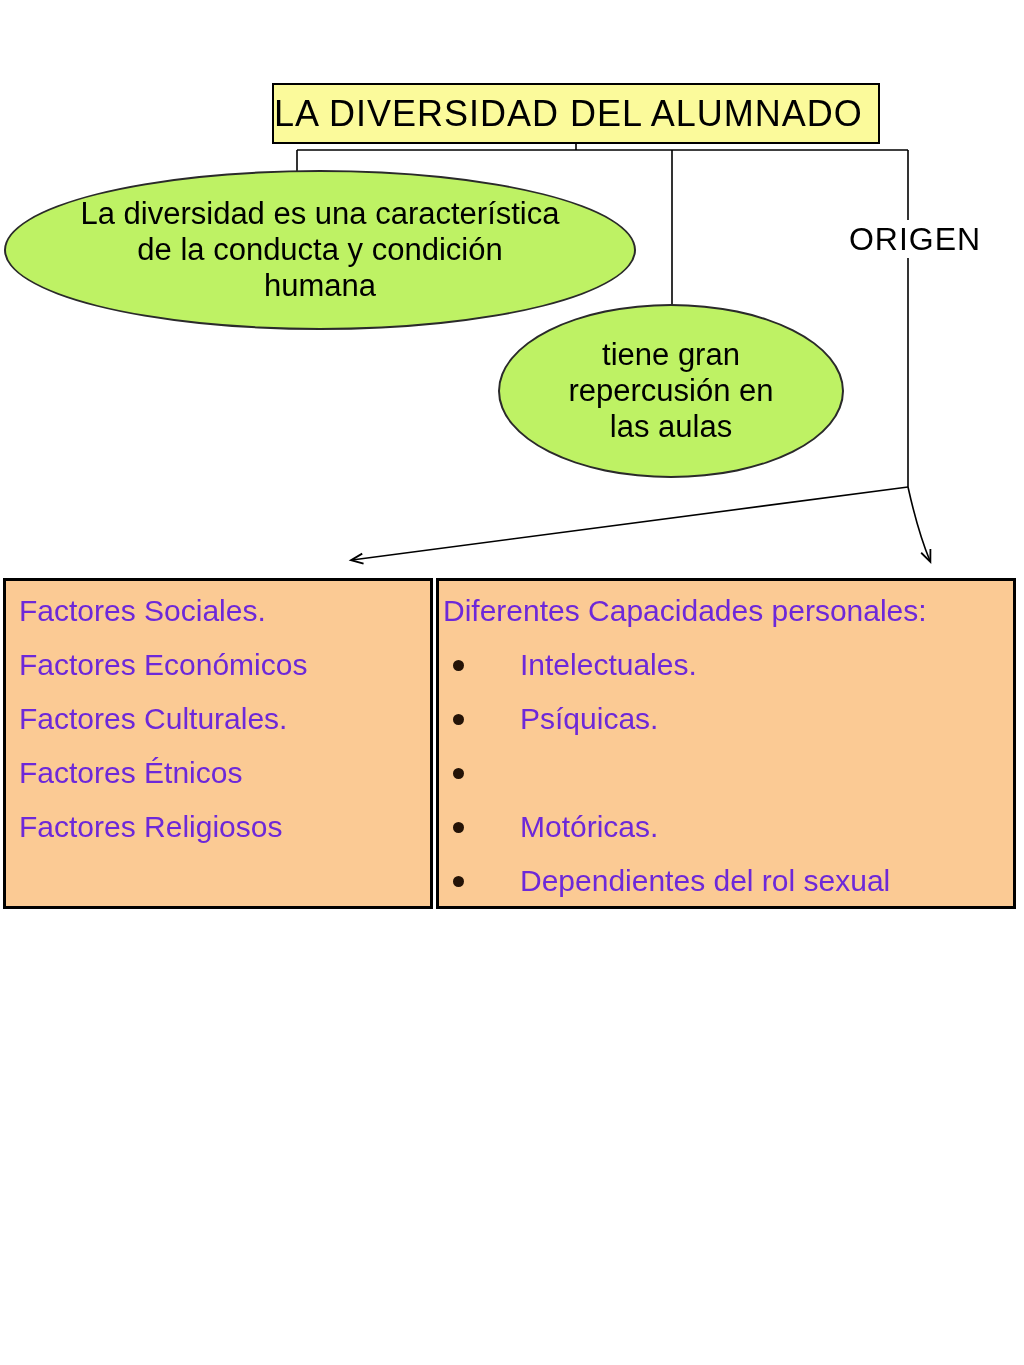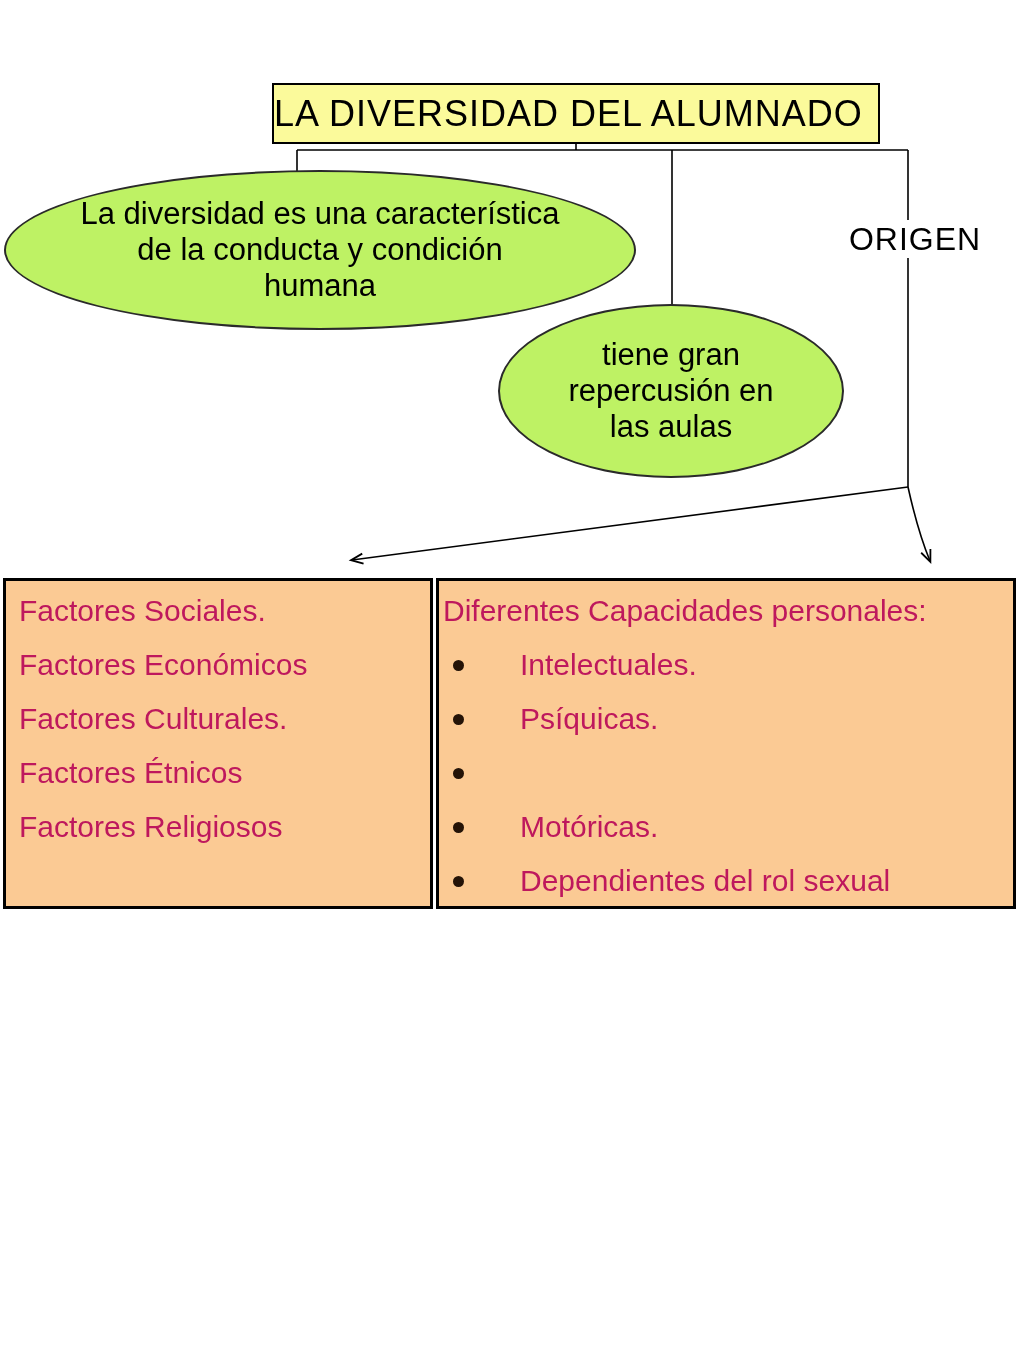--- a/index.html
+++ b/index.html
@@ -27,21 +27,21 @@
 
   #origen-label{
     left:843px;top:220px;width:144px;height:38px;
     background:#ffffff;z-index:2;
     display:flex;align-items:center;justify-content:center;
     font-size:32px;letter-spacing:1px;
   }
 
   .factor-box{
     top:578px;height:331px;background:#fbca94;border:3px solid #000;
-    color:#be185d;font-size:30px;
+    color:#6d28d9;font-size:30px;
   }
   #factors-box{left:3px;width:430px;padding:3px 6px 0 13px;}
   #capacities-box{left:436px;width:580px;padding:3px 6px 0 0;}
   .box-line{line-height:54px;white-space:nowrap;}
   #capacities-box .header{padding-left:4px;}
   .bullet-row{display:flex;align-items:center;height:54px;text-align:center;}
   .bullet-dot{
     width:11px;height:11px;border-radius:50%;background:#241307;
     margin-left:14px;flex:0 0 11px;
   }

